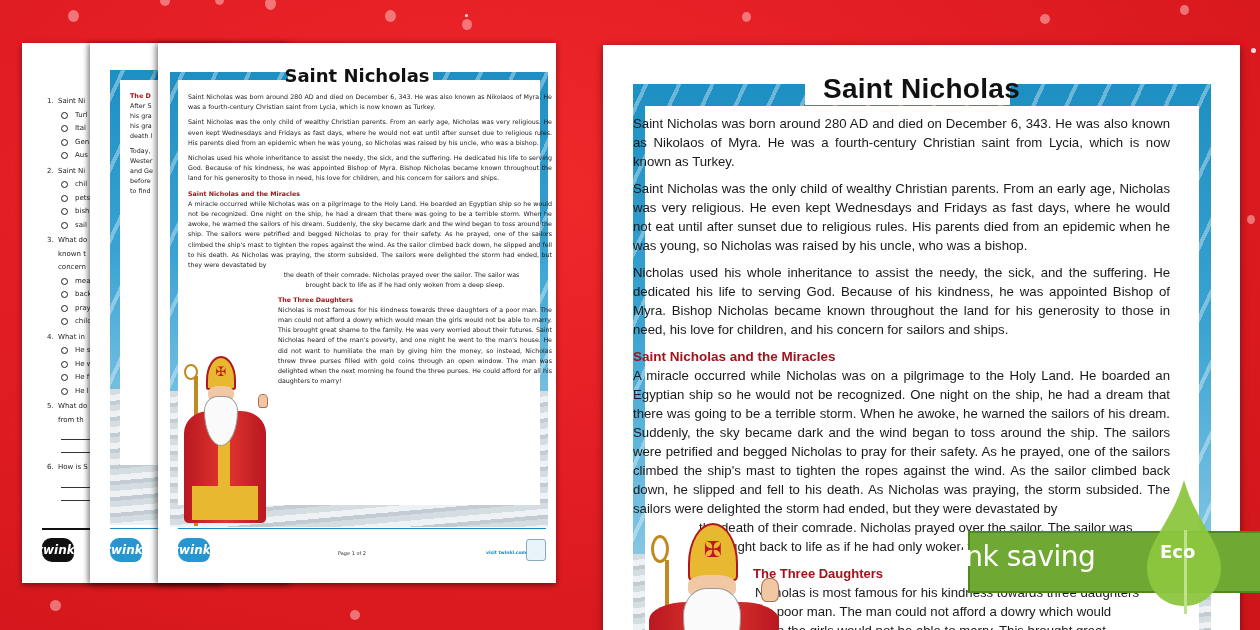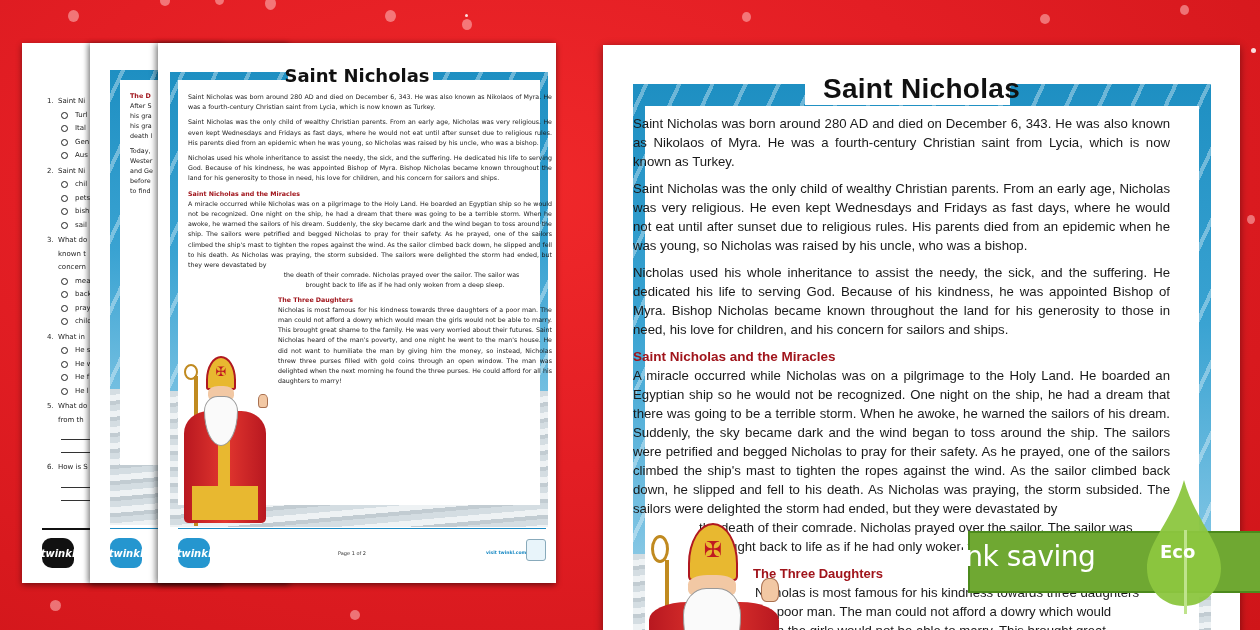--- a/index.html
+++ b/index.html
@@ -22,22 +22,22 @@
   .page-1 { left: 158px; top: 43px; width: 398px; height: 540px; box-shadow: -3px 0 6px rgba(0,0,0,0.28), 0 2px 6px rgba(0,0,0,0.4); }
 
   
   .q-list { position: absolute; left: 25px; top: 52px; font-size: 7px; color: #222; line-height: 13.5px; width: 170px; }
   .q-item .q-num { display: inline-block; width: 11px; }
   .q-opt { padding-left: 14px; display: flex; align-items: center; gap: 7px; }
   .radio { width: 7px; height: 7px; border: 1.3px solid #222; border-radius: 50%; display: inline-block; }
   .ans-line { margin-left: 14px; border-bottom: 1px solid #333; width: 150px; height: 13px; }
   .q-footer-rule { position: absolute; left: 20px; right: 0; top: 485px; border-top: 2px solid #111; }
   .logo-blob {
-    position: absolute; width: 32px; height: 30px; border-radius: 9px 11px 8px 10px;
-    color: #fff; font-size: 10px; font-weight: bold; font-style: italic; display: flex; align-items: center; justify-content: center;
+    position: absolute; width: 32px; height: 24px; border-radius: 9px 11px 8px 10px;
+    color: #fff; font-size: 12px; font-weight: bold; font-style: italic; display: flex; align-items: center; justify-content: center;
   }
 
   
   .frame {
     position: absolute;
     background:
       repeating-linear-gradient(115deg, rgba(255,255,255,0.0) 0 10px, rgba(255,255,255,0.35) 10px 14px, rgba(255,255,255,0) 14px 30px),
       linear-gradient(180deg, #1e8fc2 0%, #3aa3d2 40%, #7cc3e3 75%, #c9dfe8 100%);
   }
   .frame-bottom-snow {

